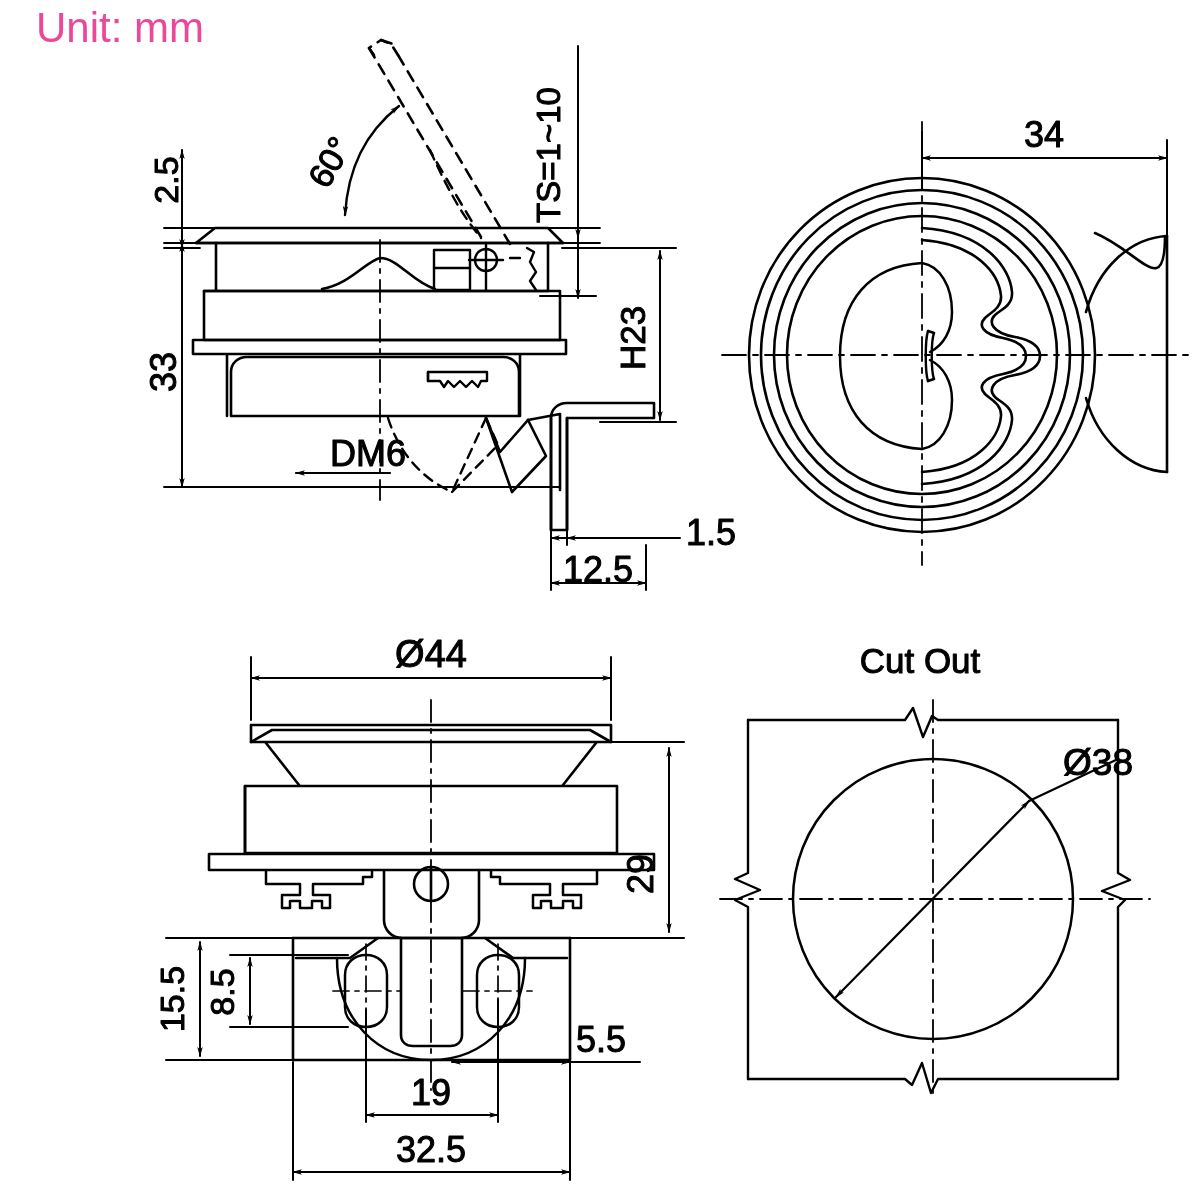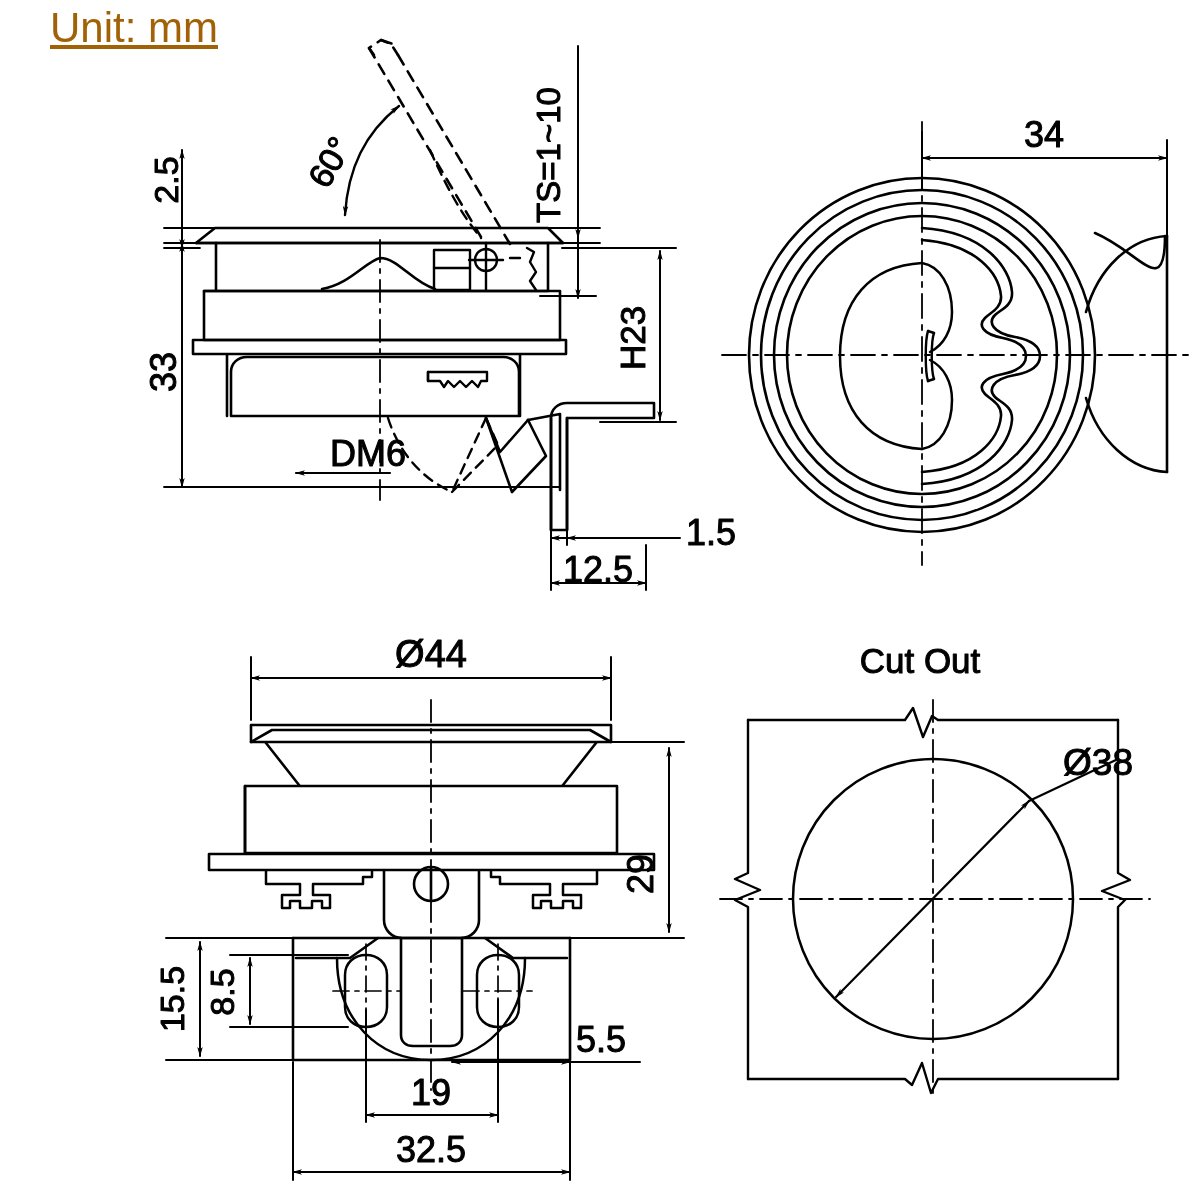--- a/index.html
+++ b/index.html
@@ -16,27 +16,26 @@
     overflow: hidden;
   }
   #drawing {
     position: absolute;
     left: 0; top: 0;
     width: 1200px;
     height: 1200px;
   }
   .unit-label {
     position: absolute;
-    left: 50px;
+    left: 36px;
     top: 4px;
     font-size: 42px;
-    color: #a16207;
+    color: #ec4899;
     font-family: "Liberation Sans", sans-serif;
     white-space: nowrap;
-    text-decoration: underline;
   }
   svg text {
     font-family: "Liberation Sans", sans-serif;
     fill: #000000;
   }
 </style>
 </head>
 <body>
 
 <div id="page">

